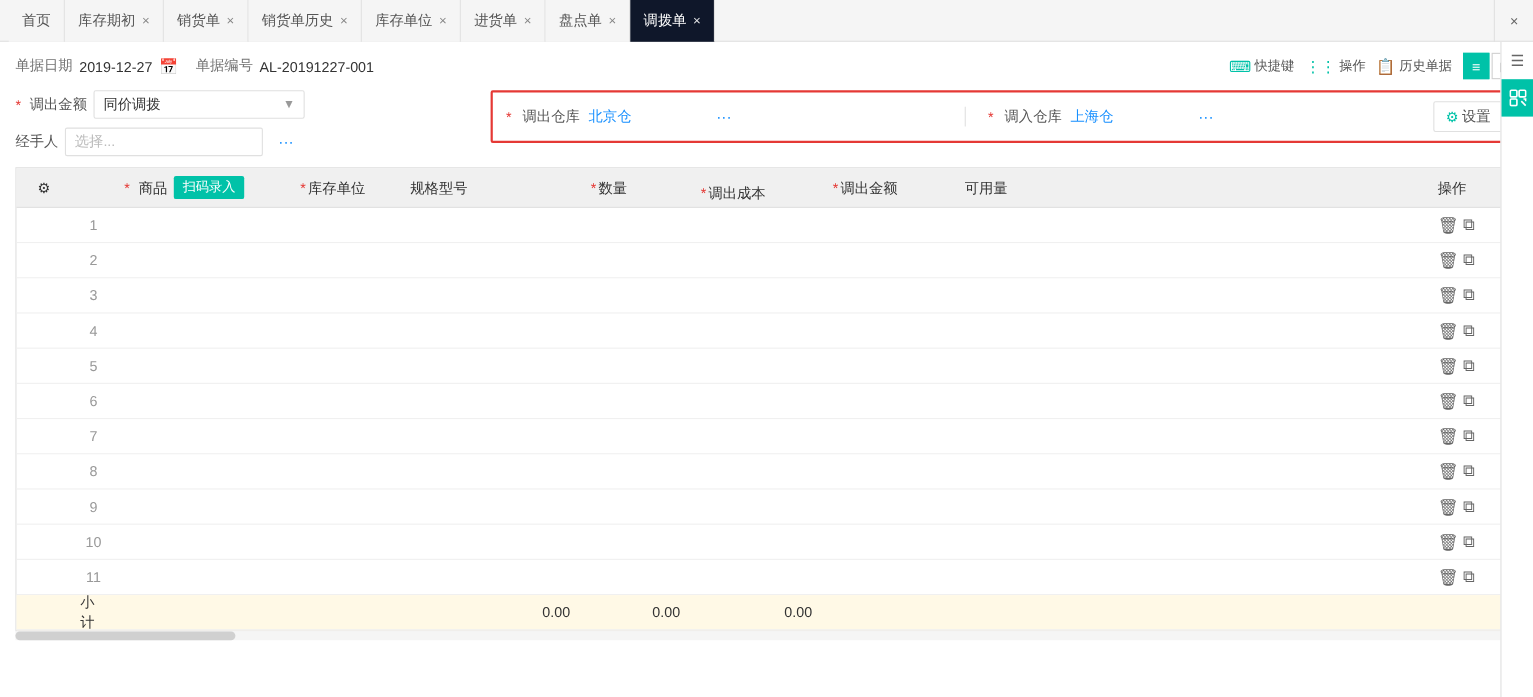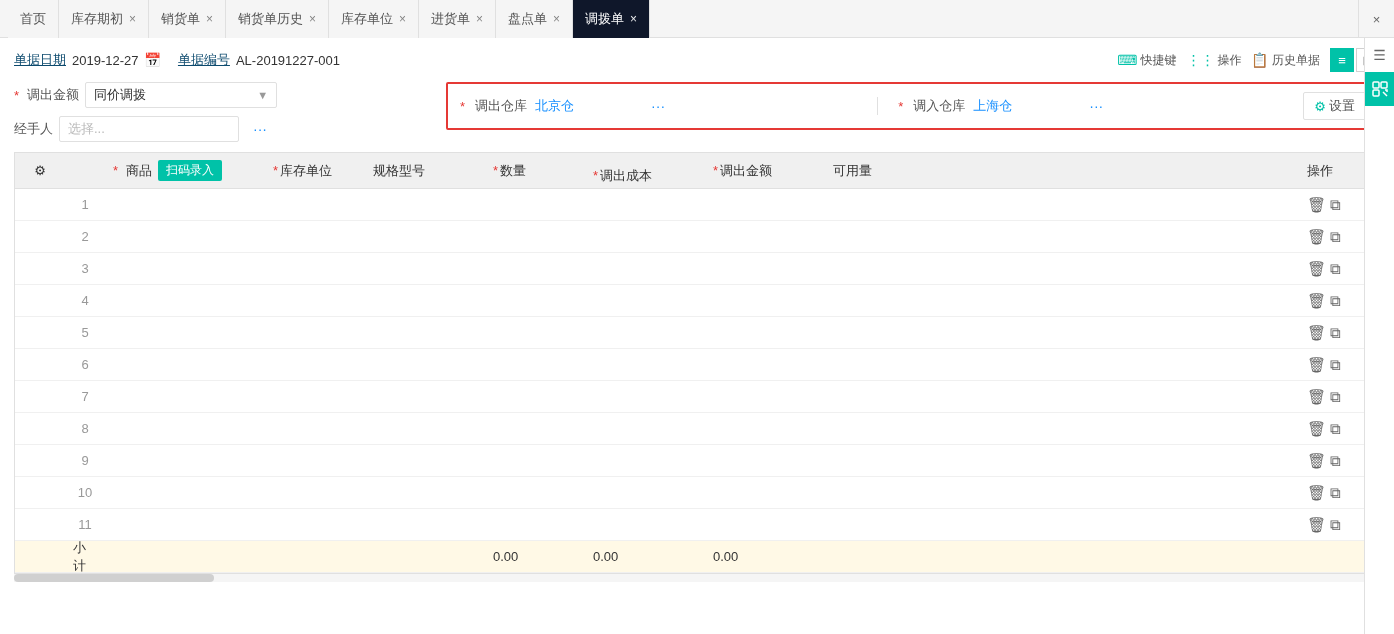--- a/index.html
+++ b/index.html
@@ -30,21 +30,21 @@
     .tab.active .tab-close { color: #fff; opacity: 0.9; }
 
     
     .main-content { padding: 10px 14px; background: #fff; }
 
     
     .header-row {
       display: flex; align-items: center; margin-bottom: 10px; gap: 16px;
     }
     .header-field { display: flex; align-items: center; gap: 6px; }
-    .header-label { color: #0c4a6e; font-size: 13px; text-decoration: underline; }
+    .header-label { color: #737373; font-size: 13px; }
     .header-value { color: #333; font-size: 13px; }
     .calendar-icon { color: #00c2a8; cursor: pointer; font-size: 14px; }
     .header-right {
       margin-left: auto; display: flex; align-items: center; gap: 10px; font-size: 12px; color: #555;
     }
     .header-right-item { display: flex; align-items: center; gap: 3px; cursor: pointer; }
     .header-right-item .icon { font-size: 14px; color: #00c2a8; }
     .view-toggle { display: flex; gap: 2px; }
     .view-btn {
       width: 24px; height: 24px; display: flex; align-items: center; justify-content: center;
@@ -233,21 +233,21 @@
       <div class="td" style="width:40px; color:#999;"></div>
       <div class="th col-product">
         <span class="required-star">*</span>
         <span>商品</span>
         <button class="scan-btn">扫码录入</button>
       </div>
       <div class="th" style="width:100px;">
         <span class="required-star">*</span>库存单位
       </div>
       <div class="th" style="width:120px;">规格型号</div>
-      <div class="th" style="width:100px;">
+      <div class="th" style="width:100px;margin-left:44px;">
         <span class="required-star">*</span>数量
       </div>
       <div class="th" style="width:120px;margin-top:10px;">
         <span class="required-star">*</span>调出成本
       </div>
       <div class="th" style="width:120px;">
         <span class="required-star">*</span>调出金额
       </div>
       <div class="th" style="flex:1;">可用量</div>
       <div class="th" style="width:80px;">操作</div>

